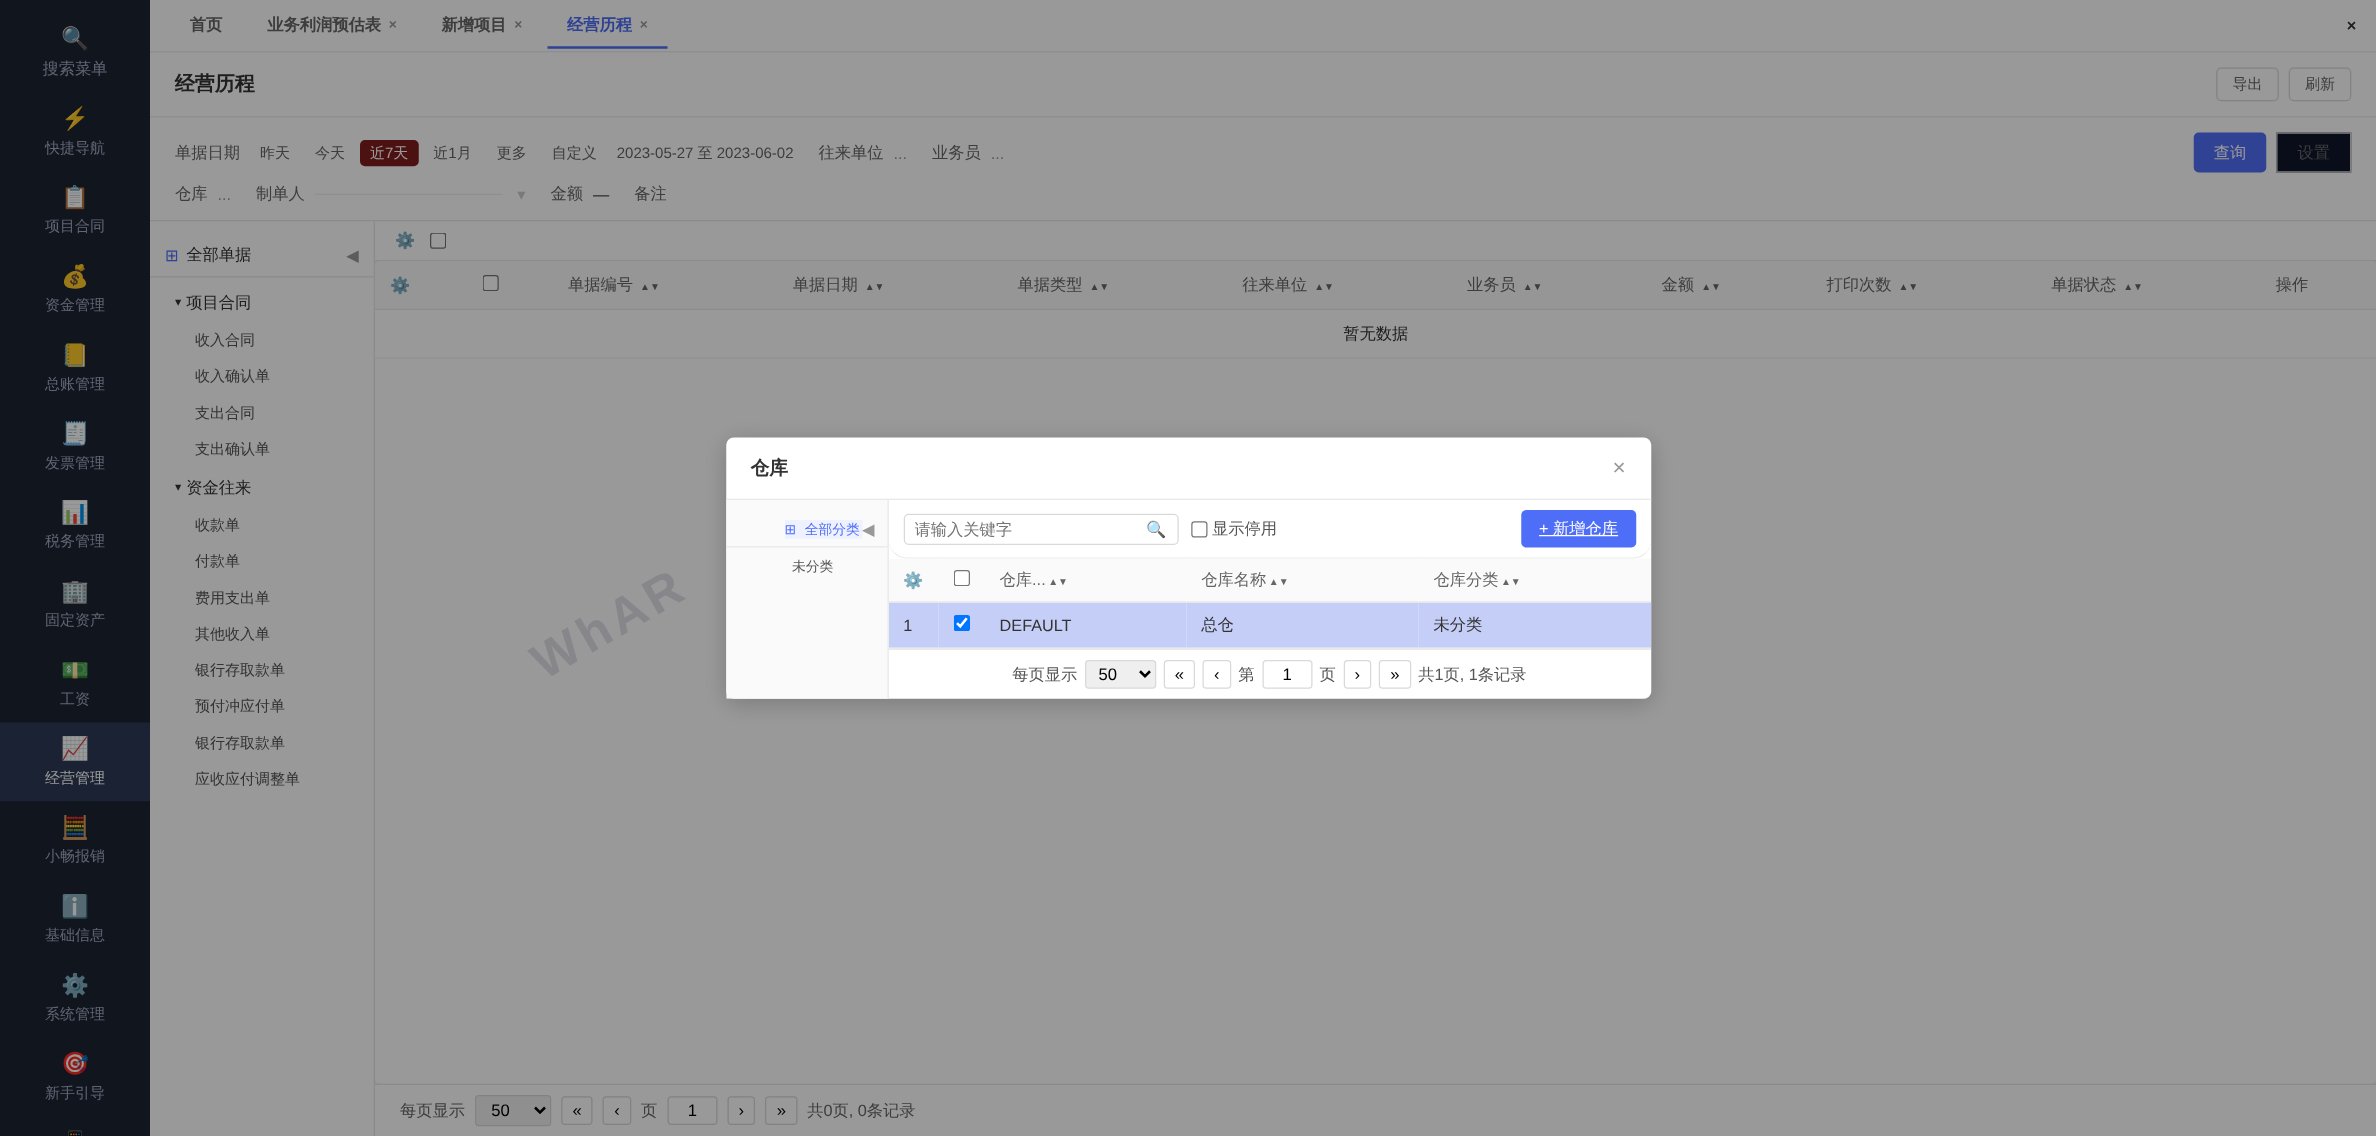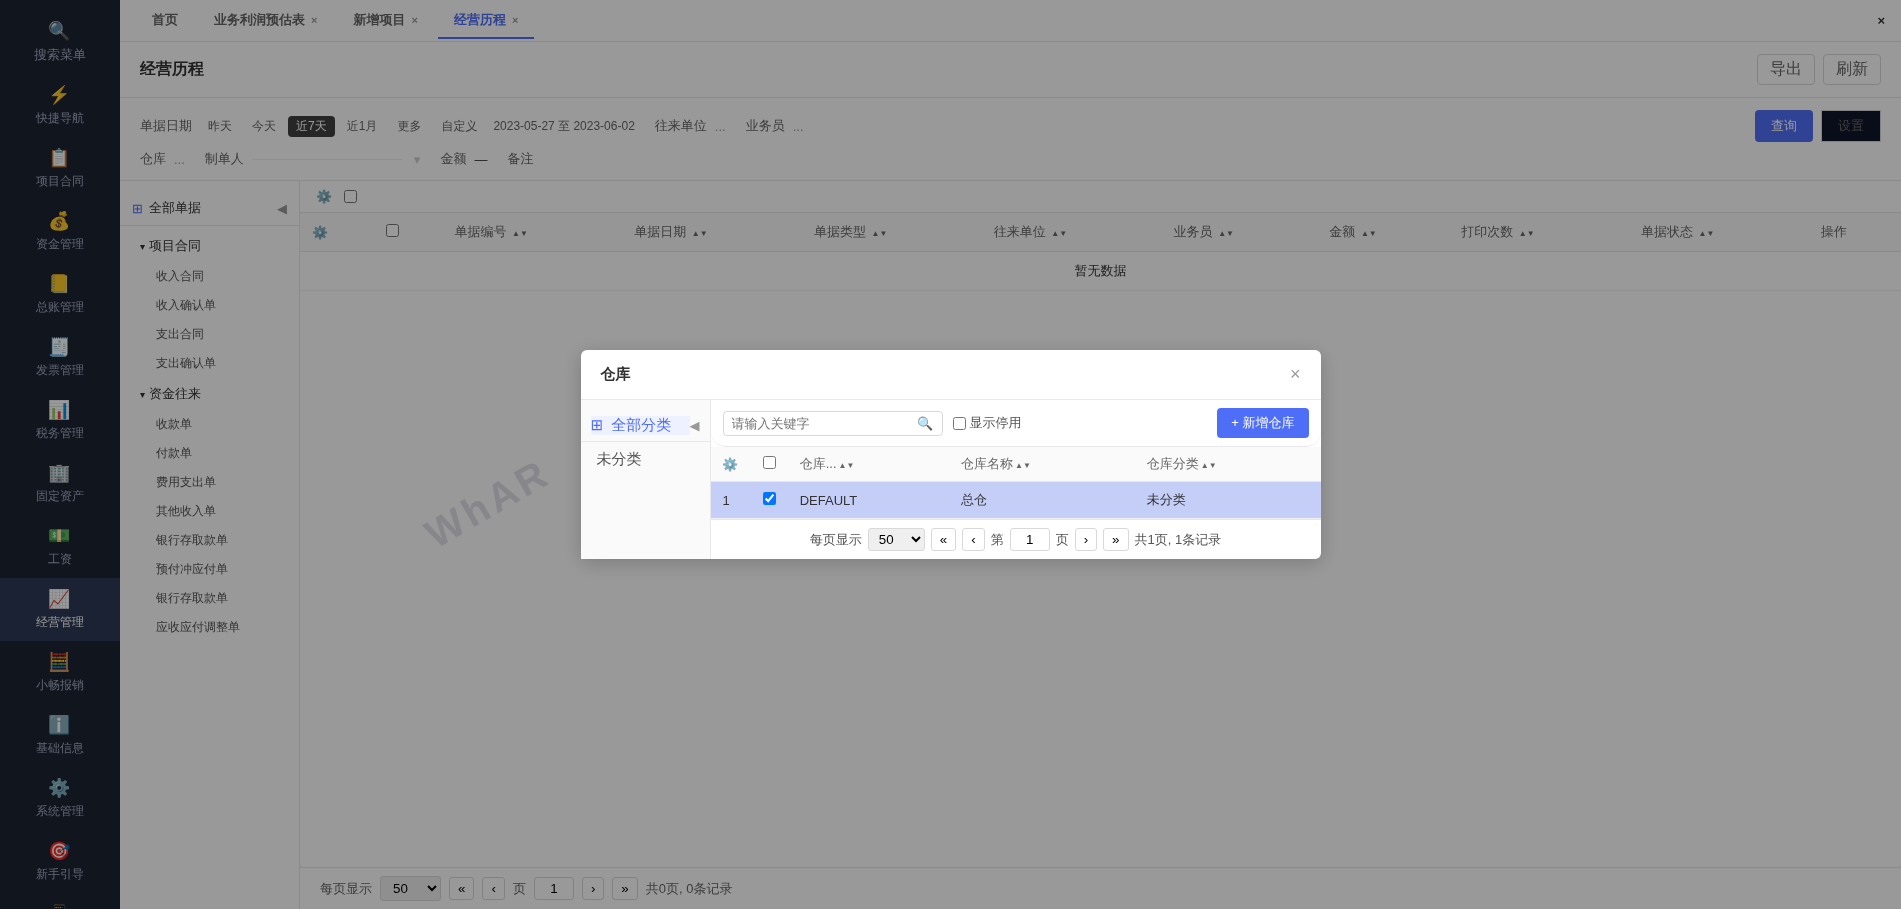--- a/index.html
+++ b/index.html
@@ -21,30 +21,30 @@
     
     .tab-bar { display: flex; background: #fff; border-bottom: 1px solid #e8e8e8; align-items: center; padding: 0 16px; height: 42px; flex-shrink: 0; font-weight: bold; }
     .tab-item { padding: 8px 16px; cursor: pointer; font-size: 13px; color: #666; border-bottom: 2px solid transparent; margin-right: 4px; display: flex; align-items: center; gap: 6px; white-space: nowrap; }
     .tab-item.active { color: #4f6ef7; border-bottom: 2px solid #4f6ef7; }
     .tab-close { font-size: 11px; color: #999; }
 
     
     .page-header { background: #fff; padding: 12px 20px; border-bottom: 1px solid #e8e8e8; display: flex; align-items: center; justify-content: space-between; flex-shrink: 0; }
     .page-title { font-size: 16px; font-weight: 600; color: #333; }
     .header-actions { display: flex; gap: 8px; }
-    .btn-export, .btn-refresh { padding: 4px 12px; border: 1px solid #d9d9d9; border-radius: 4px; cursor: pointer; background: #fff; color: #666; font-size: 16px; display: flex; align-items: center; gap: 4px; }
+    .btn-export, .btn-refresh { padding: 4px 12px; border: 1px solid #d9d9d9; border-radius: 4px; cursor: pointer; background: #fff; color: #666; font-size: 12px; display: flex; align-items: center; gap: 4px; }
 
     
     .filter-area { background: #fff; padding: 12px 20px; border-bottom: 1px solid #e8e8e8; flex-shrink: 0; }
     .filter-row { display: flex; align-items: center; gap: 20px; margin-bottom: 8px; flex-wrap: wrap; }
     .filter-item { display: flex; align-items: center; gap: 8px; font-size: 13px; }
     .filter-label { color: #666; white-space: nowrap; }
     .date-tags { display: flex; gap: 4px; }
     .date-tag { padding: 2px 8px; border-radius: 4px; cursor: pointer; font-size: 12px; color: #666; }
-    .date-tag.active { background: #404040; color: #fff; }
+    .date-tag.active { background: #7f1d1d; color: #fff; }
     .date-range { color: #666; font-size: 12px; }
     .filter-dots { color: #999; cursor: pointer; }
     .action-btns { display: flex; gap: 8px; margin-left: auto; }
     .btn-query { background: #4f6ef7; color: #fff; border: none; border-radius: 4px; padding: 6px 16px; cursor: pointer; font-size: 13px; }
     .btn-setting { background: #0f172a; color: #666; border: 1px solid #d9d9d9; border-radius: 0; padding: 6px 16px; cursor: pointer; font-size: 13px; }
 
     .filter-row2 { display: flex; align-items: center; gap: 20px; }
 
     
     .table-toolbar { background: #fff; padding: 8px 16px; display: flex; align-items: center; gap: 12px; border-bottom: 1px solid #e8e8e8; }
@@ -70,28 +70,28 @@
     
     .overlay { position: fixed; top: 0; left: 0; right: 0; bottom: 0; background: rgba(0,0,0,0.4); z-index: 100; display: flex; align-items: center; justify-content: center; }
 
     
     .modal { background: #fff; border-radius: 6px; width: 740px; max-height: 500px; display: flex; flex-direction: column; box-shadow: 0 4px 20px rgba(0,0,0,0.2); }
     .modal-header { padding: 14px 20px; border-bottom: 1px solid #e8e8e8; display: flex; align-items: center; justify-content: space-between; }
     .modal-title { font-size: 15px; font-weight: 600; color: #333; }
     .modal-close { cursor: pointer; color: #999; font-size: 18px; }
     .modal-body { display: flex; flex: 1; overflow: hidden; }
     .modal-sidebar { width: 130px; border-right: 1px solid #e8e8e8; padding: 10px 0; background: #fafafa; flex-shrink: 0; }
-    .modal-sidebar-item { padding: 8px 16px; font-size: 15px; cursor: pointer; color: #555; }
+    .modal-sidebar-item { padding: 8px 16px; font-size: 11px; cursor: pointer; color: #555; margin-left: 37px; }
     .modal-sidebar-item.active { color: #4f6ef7; background: #eef1ff; }
     .modal-content { flex: 1; display: flex; flex-direction: column; overflow: hidden; }
     .modal-toolbar { display: flex; align-items: center; padding: 8px 12px; gap: 10px; border-bottom: 1px solid #e8e8e8; border-radius: 15px; }
     .modal-search { display: flex; align-items: center; border: 1px solid #d9d9d9; border-radius: 4px; padding: 4px 8px; flex: 1; max-width: 220px; }
     .modal-search input { border: none; outline: none; font-size: 13px; color: #999; width: 100%; background: transparent; }
     .modal-checkbox { display: flex; align-items: center; gap: 4px; font-size: 13px; color: #555; }
-    .btn-add { background: #4f6ef7; color: #fff; border: none; border-radius: 4px; padding: 6px 14px; cursor: pointer; font-size: 13px; display: flex; align-items: center; gap: 4px; margin-left: auto; }
+    .btn-add { background: #4f6ef7; color: #fff; border: none; border-radius: 4px; padding: 6px 14px; cursor: pointer; font-size: 13px; display: flex; align-items: center; gap: 4px; margin-left: auto; text-decoration: underline; }
 
     
     .modal-table { flex: 1; overflow: auto; }
     .modal-table table { width: 100%; border-collapse: collapse; font-size: 13px; }
     .modal-table th { background: #fafafa; padding: 8px 12px; text-align: left; font-weight: 500; color: #666; border-bottom: 1px solid #e8e8e8; white-space: nowrap; }
     .modal-table td { padding: 9px 12px; border-bottom: 1px solid #f0f0f0; color: #333; }
     .modal-table tr.selected td { background: #c5cef7; }
 
     
     .modal-pagination { display: flex; align-items: center; justify-content: center; gap: 6px; padding: 8px 12px; border-top: 1px solid #e8e8e8; font-size: 13px; color: #555; }

